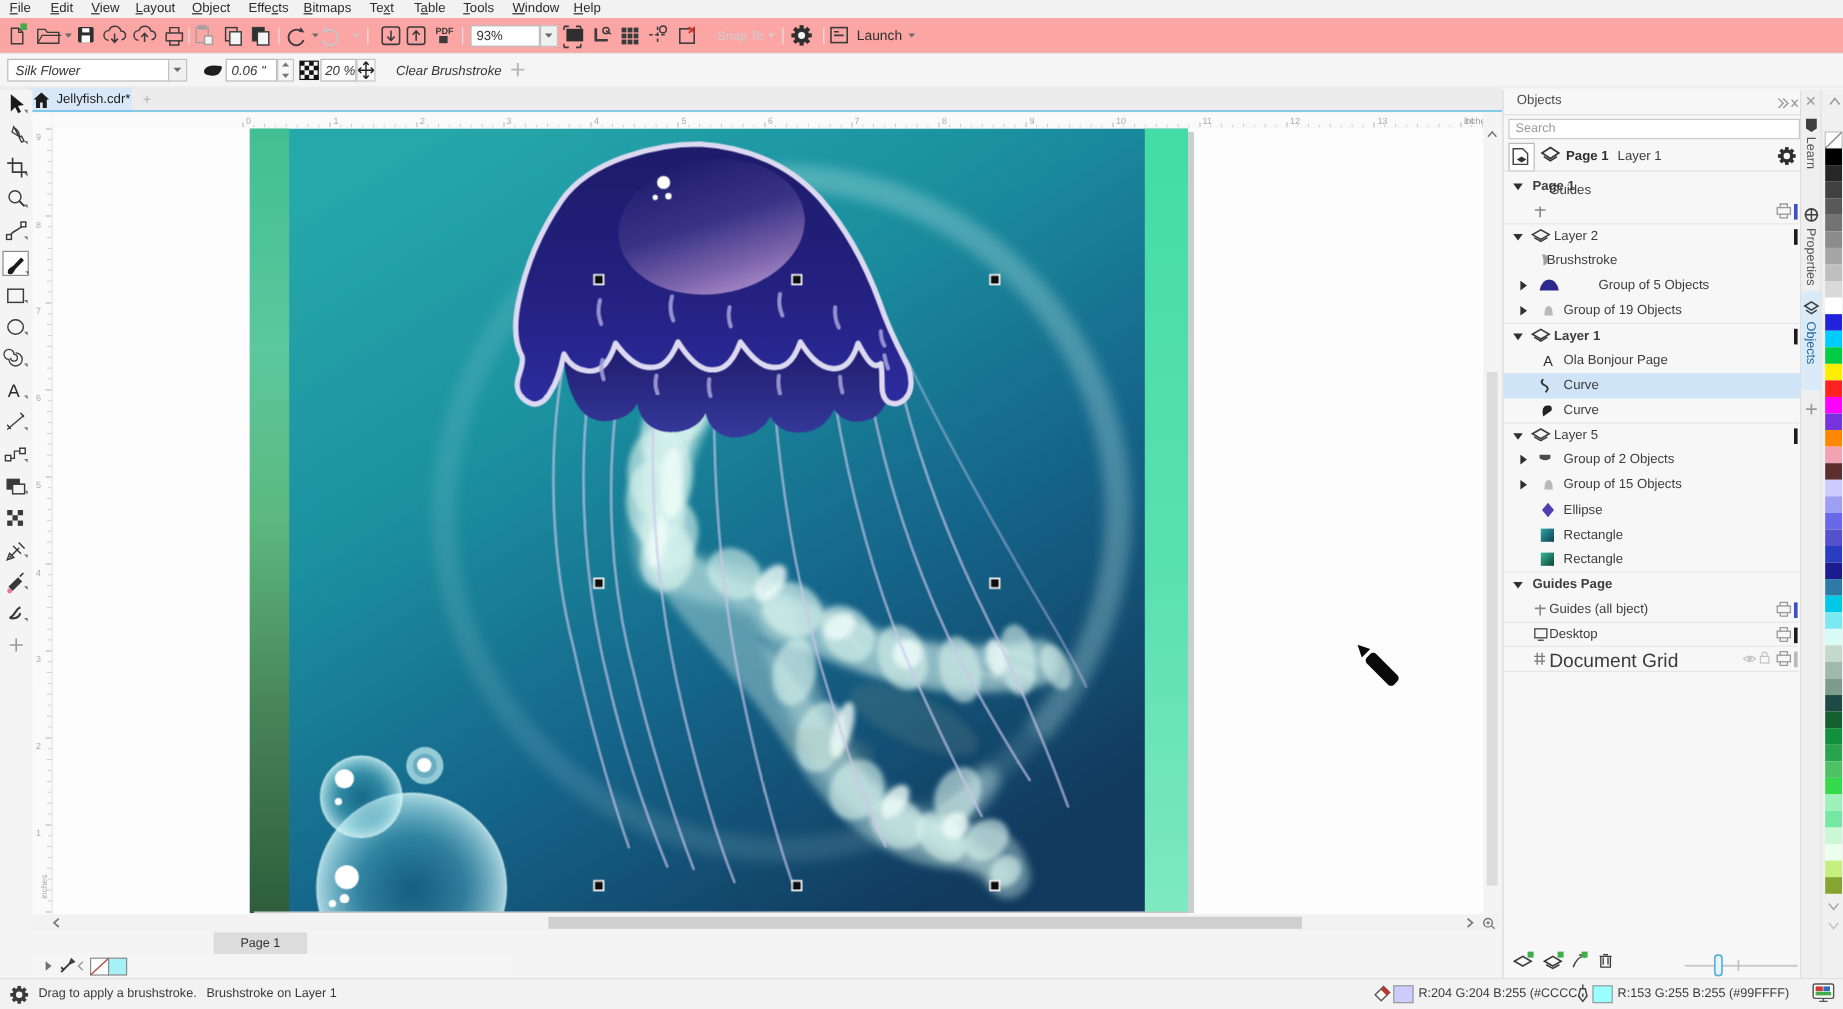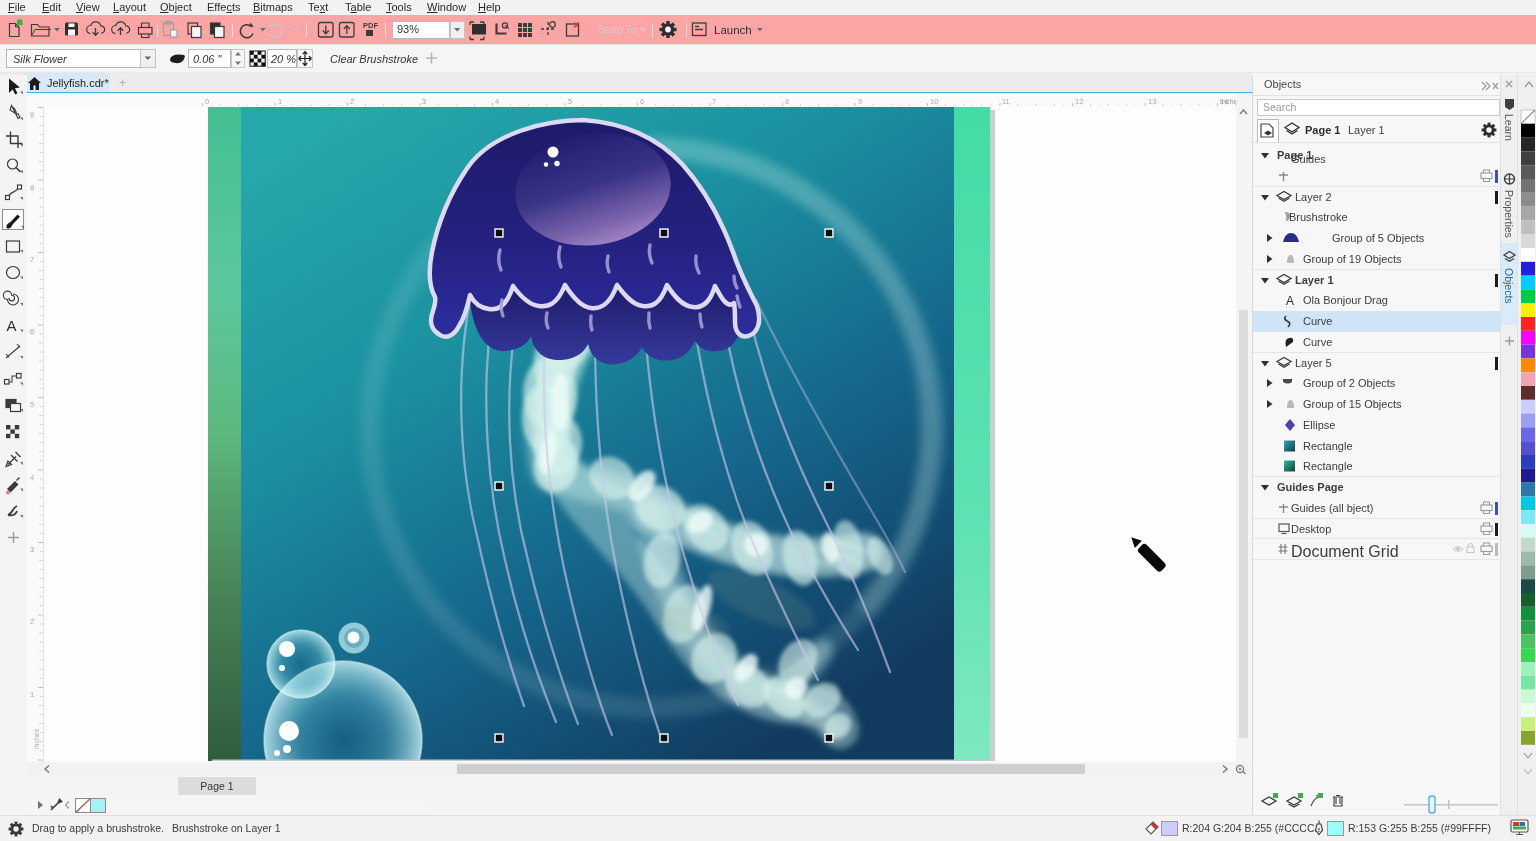--- a/index.html
+++ b/index.html
@@ -842,21 +842,21 @@
           </g>
           <rect x="242" y="400" width="3" height="13" fill="#b9b9b9"></rect>
      </svg>
      <div style="position:absolute;left:24px;top:6px;font-size:11px;font-weight:bold;color:#3c3c3c;white-space:nowrap;">Page 1</div>
         <div style="position:absolute;left:38px;top:10px;font-size:11px;font-weight:normal;color:#3c3c3c;white-space:nowrap;">Guides</div>
         <div style="position:absolute;left:42px;top:48px;font-size:11px;font-weight:normal;color:#3c3c3c;white-space:nowrap;">Layer 2</div>
         <div style="position:absolute;left:36px;top:68px;font-size:11px;font-weight:normal;color:#3c3c3c;white-space:nowrap;">Brushstroke</div>
         <div style="position:absolute;left:50px;top:89px;font-size:11px;font-weight:normal;color:#3c3c3c;white-space:nowrap;margin-left:29px;">Group of 5 Objects</div>
         <div style="position:absolute;left:50px;top:110px;font-size:11px;font-weight:normal;color:#3c3c3c;white-space:nowrap;">Group of 19 Objects</div>
         <div style="position:absolute;left:42px;top:131px;font-size:11px;font-weight:bold;color:#3c3c3c;white-space:nowrap;">Layer 1</div>
-        <div style="position:absolute;left:50px;top:151px;font-size:11px;font-weight:normal;color:#3c3c3c;white-space:nowrap;">Ola Bonjour Drag</div>
+        <div style="position:absolute;left:50px;top:151px;font-size:11px;font-weight:normal;color:#3c3c3c;white-space:nowrap;">Ola Bonjour Page</div>
         <div style="position:absolute;left:50px;top:172px;font-size:11px;font-weight:normal;color:#3c3c3c;white-space:nowrap;">Curve</div>
         <div style="position:absolute;left:50px;top:193px;font-size:11px;font-weight:normal;color:#3c3c3c;white-space:nowrap;">Curve</div>
         <div style="position:absolute;left:42px;top:214px;font-size:11px;font-weight:normal;color:#3c3c3c;white-space:nowrap;">Layer 5</div>
         <div style="position:absolute;left:50px;top:234px;font-size:11px;font-weight:normal;color:#3c3c3c;white-space:nowrap;">Group of 2 Objects</div>
         <div style="position:absolute;left:50px;top:255px;font-size:11px;font-weight:normal;color:#3c3c3c;white-space:nowrap;">Group of 15 Objects</div>
         <div style="position:absolute;left:50px;top:276px;font-size:11px;font-weight:normal;color:#3c3c3c;white-space:nowrap;">Ellipse</div>
         <div style="position:absolute;left:50px;top:297px;font-size:11px;font-weight:normal;color:#3c3c3c;white-space:nowrap;">Rectangle</div>
         <div style="position:absolute;left:50px;top:317px;font-size:11px;font-weight:normal;color:#3c3c3c;white-space:nowrap;">Rectangle</div>
         <div style="position:absolute;left:24px;top:338px;font-size:11px;font-weight:bold;color:#3c3c3c;white-space:nowrap;">Guides Page</div>
         <div style="position:absolute;left:38px;top:359px;font-size:11px;font-weight:normal;color:#3c3c3c;white-space:nowrap;">Guides (all bject)</div>

